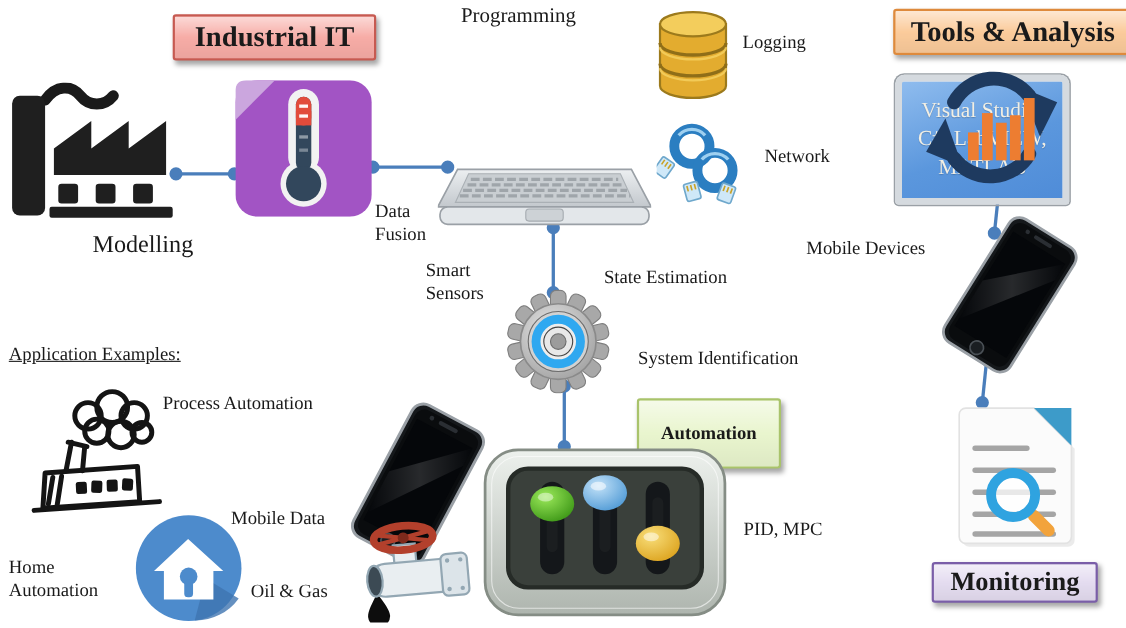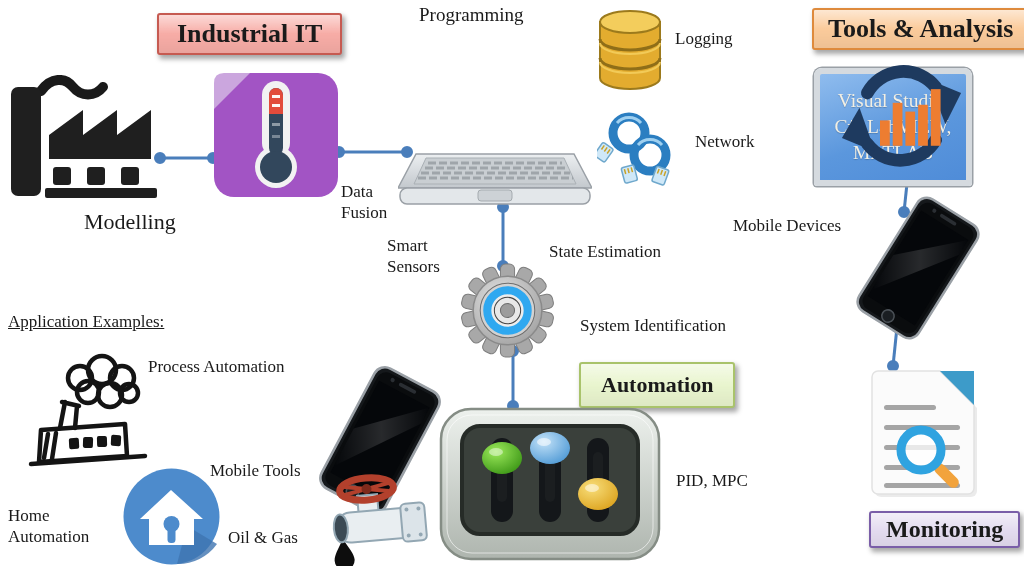--- a/index.html
+++ b/index.html
@@ -17,24 +17,24 @@
     background-image:linear-gradient(180deg,rgba(255,255,255,.55),rgba(255,255,255,0) 50%,rgba(0,0,0,.05));
   }
   .banner-industrial{left:157px;top:13px;padding:4px 18px;font-size:26px;
     background-color:var(--banner-industrial-it-bg);border-color:var(--banner-industrial-it-border);}
   .banner-tools{left:812px;top:8px;padding:4px 14px;font-size:26px;
     background-color:var(--banner-tools-bg);border-color:var(--banner-tools-border);}
   .banner-sensor{left:128px;top:254px;padding:3px 13px;font-size:24px;
     background-color:var(--banner-sensor-bg);border-color:var(--banner-sensor-border);}
   .banner-modelling{left:347px;top:320px;padding:2px 13px;font-size:24px;
     background-color:var(--banner-modelling-bg);border-color:var(--banner-modelling-border);}
-  .banner-automation{left:579px;top:362px;padding:8px 20px;font-size:22px;
+  .banner-automation{left:579px;top:362px;padding:20px 20px;font-size:17px;
     background-color:var(--banner-automation-bg);border-color:var(--banner-automation-border);}
   .banner-monitoring{left:847px;top:511px;padding:3px 15px;font-size:24px;
-    background-color:var(--banner-monitoring-bg);border-color:var(--banner-monitoring-border);margin-left:22px;}
+    background-color:var(--banner-monitoring-bg);border-color:var(--banner-monitoring-border);}
   .icon{position:absolute;}
   #laptop-screen{
     position:absolute;left:416px;top:36px;width:146px;height:106px;
     border:6px solid #D5DADF;box-shadow:0 0 0 1.5px #9AA0A6;border-radius:8px 8px 3px 3px;
     background:linear-gradient(160deg,#8FBCEE 0%,#5B97DD 55%,var(--laptop-screen-blue) 100%);
     display:flex;flex-direction:column;justify-content:center;text-align:center;
     color:#F2EFE4;font-size:19.5px;line-height:1.32;text-shadow:0 1px 1px rgba(0,0,0,.2);
   }
   svg{display:block;}
 </style>
@@ -106,21 +106,21 @@
   <div class="txt" style="left:675px;top:29px">Logging</div>
   <div class="txt" style="left:695px;top:132px">Network</div>
   <div class="txt" style="left:84px;top:209px;font-size:22px">Modelling</div>
   <div class="txt wrap" style="left:341px;top:182px;width:74px">Data Fusion</div>
   <div class="txt wrap center" style="left:387px;top:236px;width:92px">Smart Sensors</div>
   <div class="txt" style="left:549px;top:242px">State Estimation</div>
   <div class="txt" style="left:580px;top:316px">System Identification</div>
   <div class="txt" style="left:733px;top:216px">Mobile Devices</div>
   <div class="txt underline" style="left:8px;top:312px">Application Examples:</div>
   <div class="txt" style="left:148px;top:357px">Process Automation</div>
-  <div class="txt" style="left:210px;top:461px">Mobile Tools</div>
+  <div class="txt" style="left:210px;top:461px">Mobile Data</div>
   <div class="txt wrap" style="left:8px;top:506px;width:122px">Home Automation</div>
   <div class="txt" style="left:228px;top:528px">Oil &amp; Gas</div>
   <div class="txt" style="left:676px;top:471px">PID, MPC</div>
 
   <svg class="icon" style="left:5px;top:75px" width="155" height="125" viewBox="0 0 155 125">
     <path d="M36,16 C46,2 60,2 68,12 C76,22 90,22 98,12" fill="none" stroke="#1a1a1a" stroke-width="10" stroke-linecap="round"></path>
     <rect x="6" y="12" width="30" height="109" rx="7" fill="#1f1f1f"></rect>
     <path d="M44,84 V60 L78,35 V60 L112,35 V60 L146,35 V84 Z" fill="#1f1f1f"></path>
     <rect x="48" y="92" width="18" height="18" rx="3" fill="#1f1f1f"></rect>
     <rect x="82" y="92" width="18" height="18" rx="3" fill="#1f1f1f"></rect>

